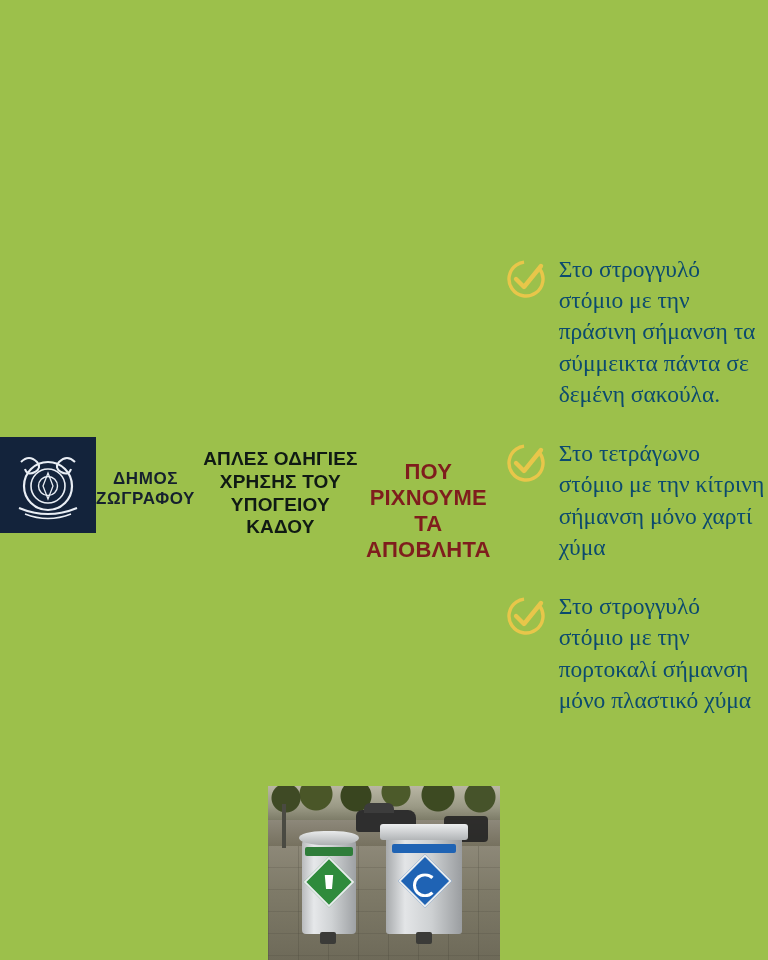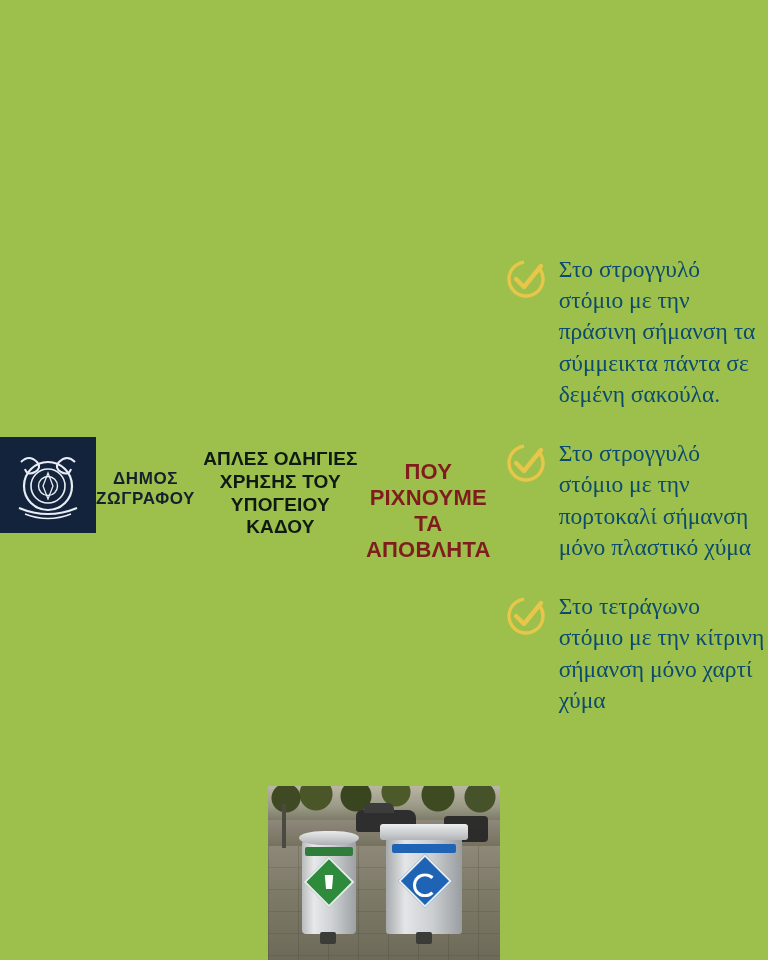--- a/index.html
+++ b/index.html
@@ -256,31 +256,31 @@
     </div>
 
 
     <div class="list-item">
       <span class="check-icon">
         <svg width="42" height="42" viewBox="0 0 42 42" aria-hidden="true">
           <circle cx="21" cy="21" r="17" fill="none" stroke="#e8c64a" stroke-width="3.4" stroke-dasharray="88 20" transform="rotate(-35 21 21)"></circle>
           <path d="M11 21 L19 29 L36 8" fill="none" stroke="#e8c64a" stroke-width="4.4" stroke-linecap="round" stroke-linejoin="round"></path>
         </svg>
       </span>
-      <span class="item-text">Στο στρογγυλό στόμιο με την πορτοκαλί σήμανση μόνο πλαστικό χύμα</span>
+      <span class="item-text">Στο τετράγωνο στόμιο με την κίτρινη σήμανση μόνο χαρτί χύμα</span>
     </div>
 
     <div class="list-item">
       <span class="check-icon">
         <svg width="42" height="42" viewBox="0 0 42 42" aria-hidden="true">
           <circle cx="21" cy="21" r="17" fill="none" stroke="#e8c64a" stroke-width="3.4" stroke-dasharray="88 20" transform="rotate(-35 21 21)"></circle>
           <path d="M11 21 L19 29 L36 8" fill="none" stroke="#e8c64a" stroke-width="4.4" stroke-linecap="round" stroke-linejoin="round"></path>
         </svg>
       </span>
-      <span class="item-text">Στο τετράγωνο στόμιο με την κίτρινη σήμανση μόνο χαρτί χύμα</span>
+      <span class="item-text">Στο στρογγυλό στόμιο με την πορτοκαλί σήμανση μόνο πλαστικό χύμα</span>
     </div>
 
   </div>
 
   <div class="photo-wrap">
     <div class="photo">
       <div class="ph-sky"></div>
       <div class="ph-trees"></div>
       <div class="ph-road"></div>
       <div class="ph-ground"></div>

